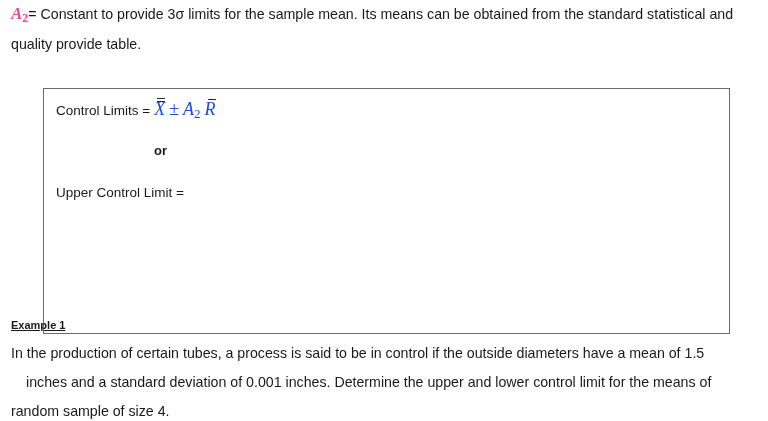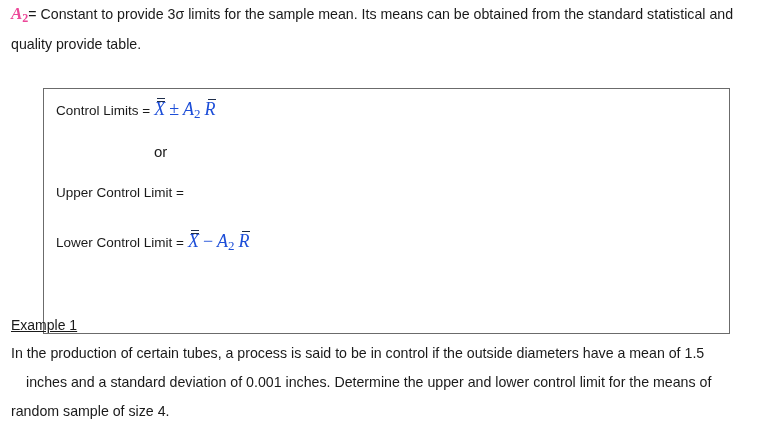--- a/index.html
+++ b/index.html
@@ -34,24 +34,24 @@
     .dbar { position: relative; display: inline-block; }
     .dbar::before, .dbar::after {
       content: ""; position: absolute; left: 3px; right: 0; height: 1.2px; background: #1f2e4a;
     }
     .dbar::before { top: -1px; }
     .dbar::after { top: 2px; }
     .sbar { position: relative; display: inline-block; margin-left: 4px; }
     .sbar::before {
       content: ""; position: absolute; left: 3px; right: 0; top: 0px; height: 1.2px; background: #1f2e4a;
     }
-    .or { position: absolute; left: 110px; top: 54px; font-size: 15px; }
+    .or { position: absolute; left: 110px; top: 54px; font-size: 13px; font-weight: bold; }
     .heading {
-      position: absolute; left: 11px; top: 314px; font-size: 14px;
-      font-weight: normal; text-decoration: underline; line-height: 22px;
+      position: absolute; left: 11px; top: 314px; font-size: 11px;
+      font-weight: bold; text-decoration: underline; line-height: 22px;
     }
   </style>
 </head>
 <body>
 
 <div class="para" style="top:-1px;">
   <span class="a2"><span>A</span><sub>2</sub></span><span>= Constant to provide 3σ limits for the sample mean. Its means can be obtained from the standard statistical and</span>
 </div>
 <div class="para" style="top:30px;">quality provide table.</div>
 
@@ -62,24 +62,18 @@
       <span class="dbar">X</span><span class="op">±</span><span>A</span><sub>2</sub><span class="sbar">R</span>
     </span>
   </div>
 
   <div class="or">or</div>
 
   <div class="line" style="top:96px;text-align:right;">
     <span>Upper Control Limit =</span>
   </div>
 
-  <div class="line" style="top:142px;">
-    <span>Lower Control Limit  =</span>
-    <span class="math">
-      <span class="dbar">X</span><span class="op">−</span><span>A</span><sub>2</sub><span class="sbar">R</span>
-    </span>
-  </div>
 </div>
 
 <div class="heading">Example 1</div>
 <div class="para" style="top:339px;">In the production of certain tubes, a process is said to be in control if the outside diameters have a mean of 1.5</div>
 <div class="para" style="top:368px;margin-left:15px;">inches and a standard deviation of 0.001 inches. Determine the upper and lower control limit for the means of</div>
 <div class="para" style="top:397px; text-align:left;">random sample of size 4.</div>
 
 </body></html>

